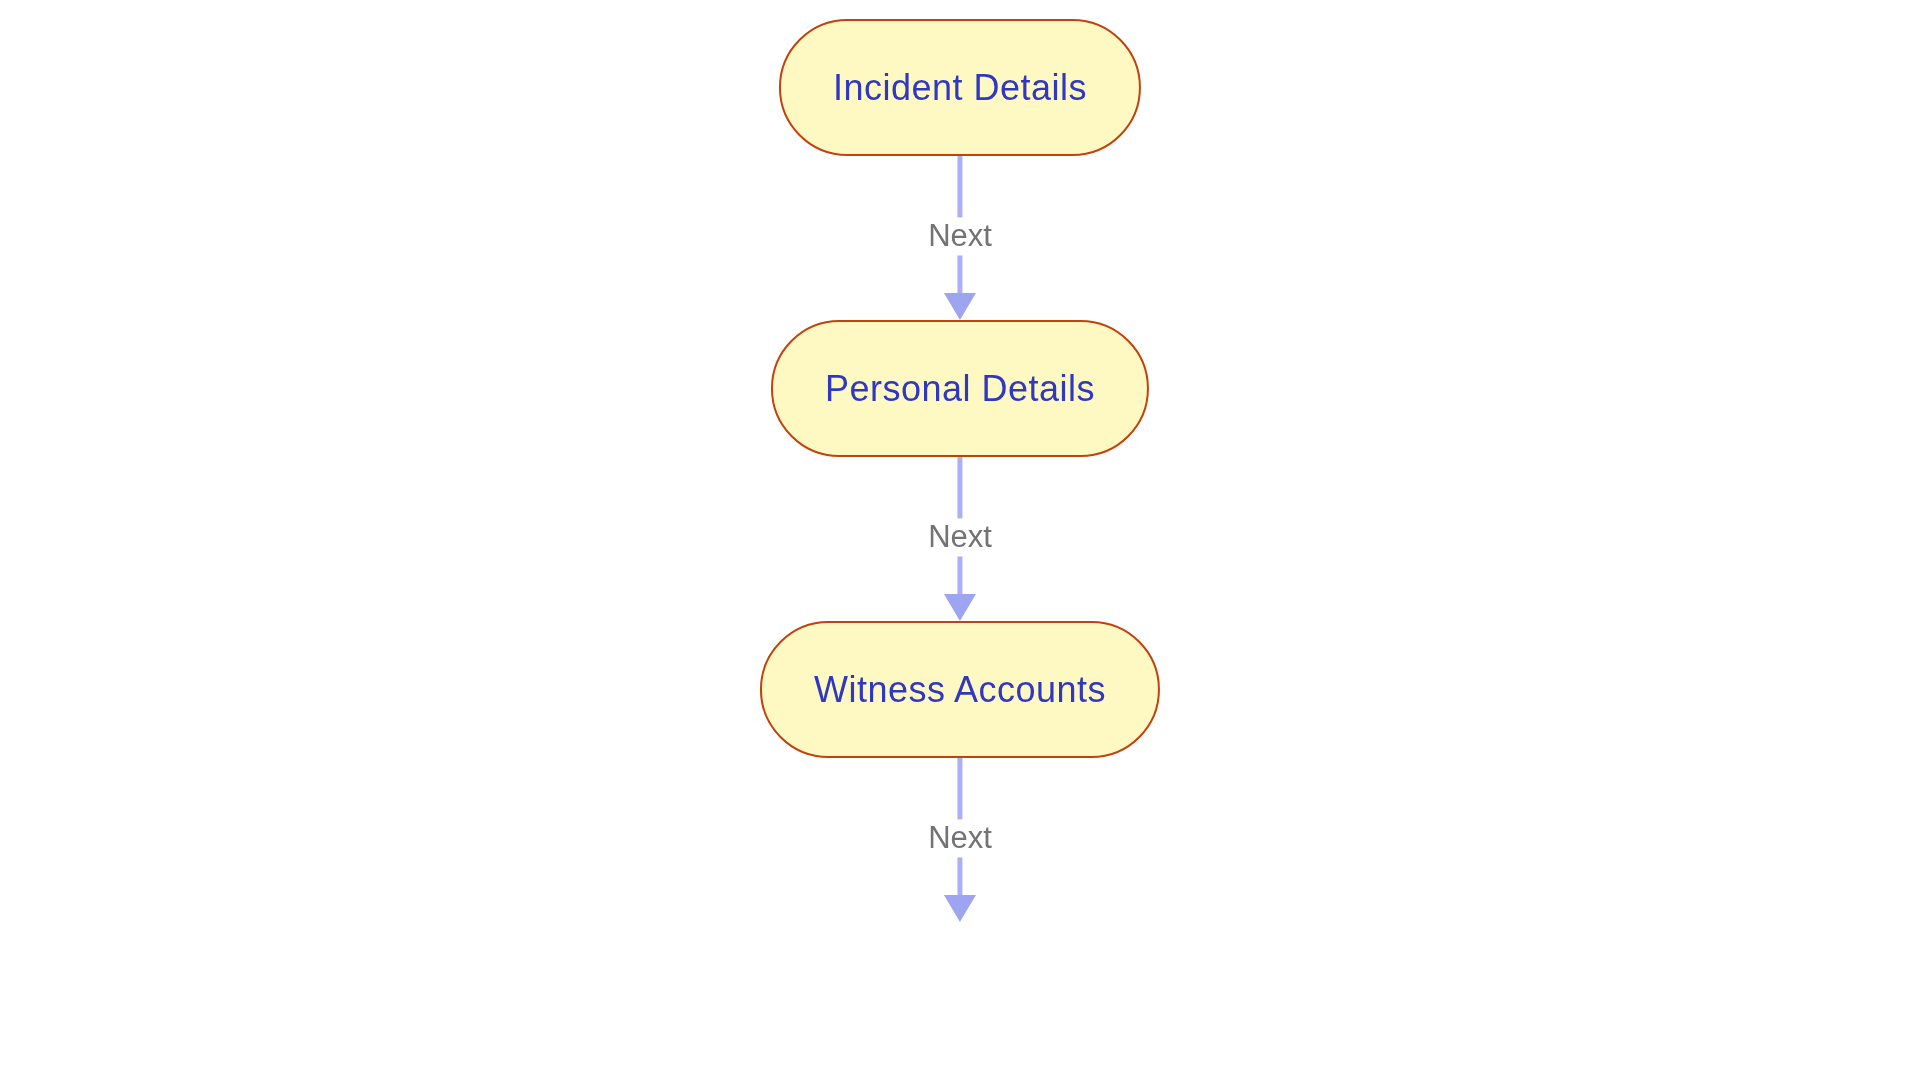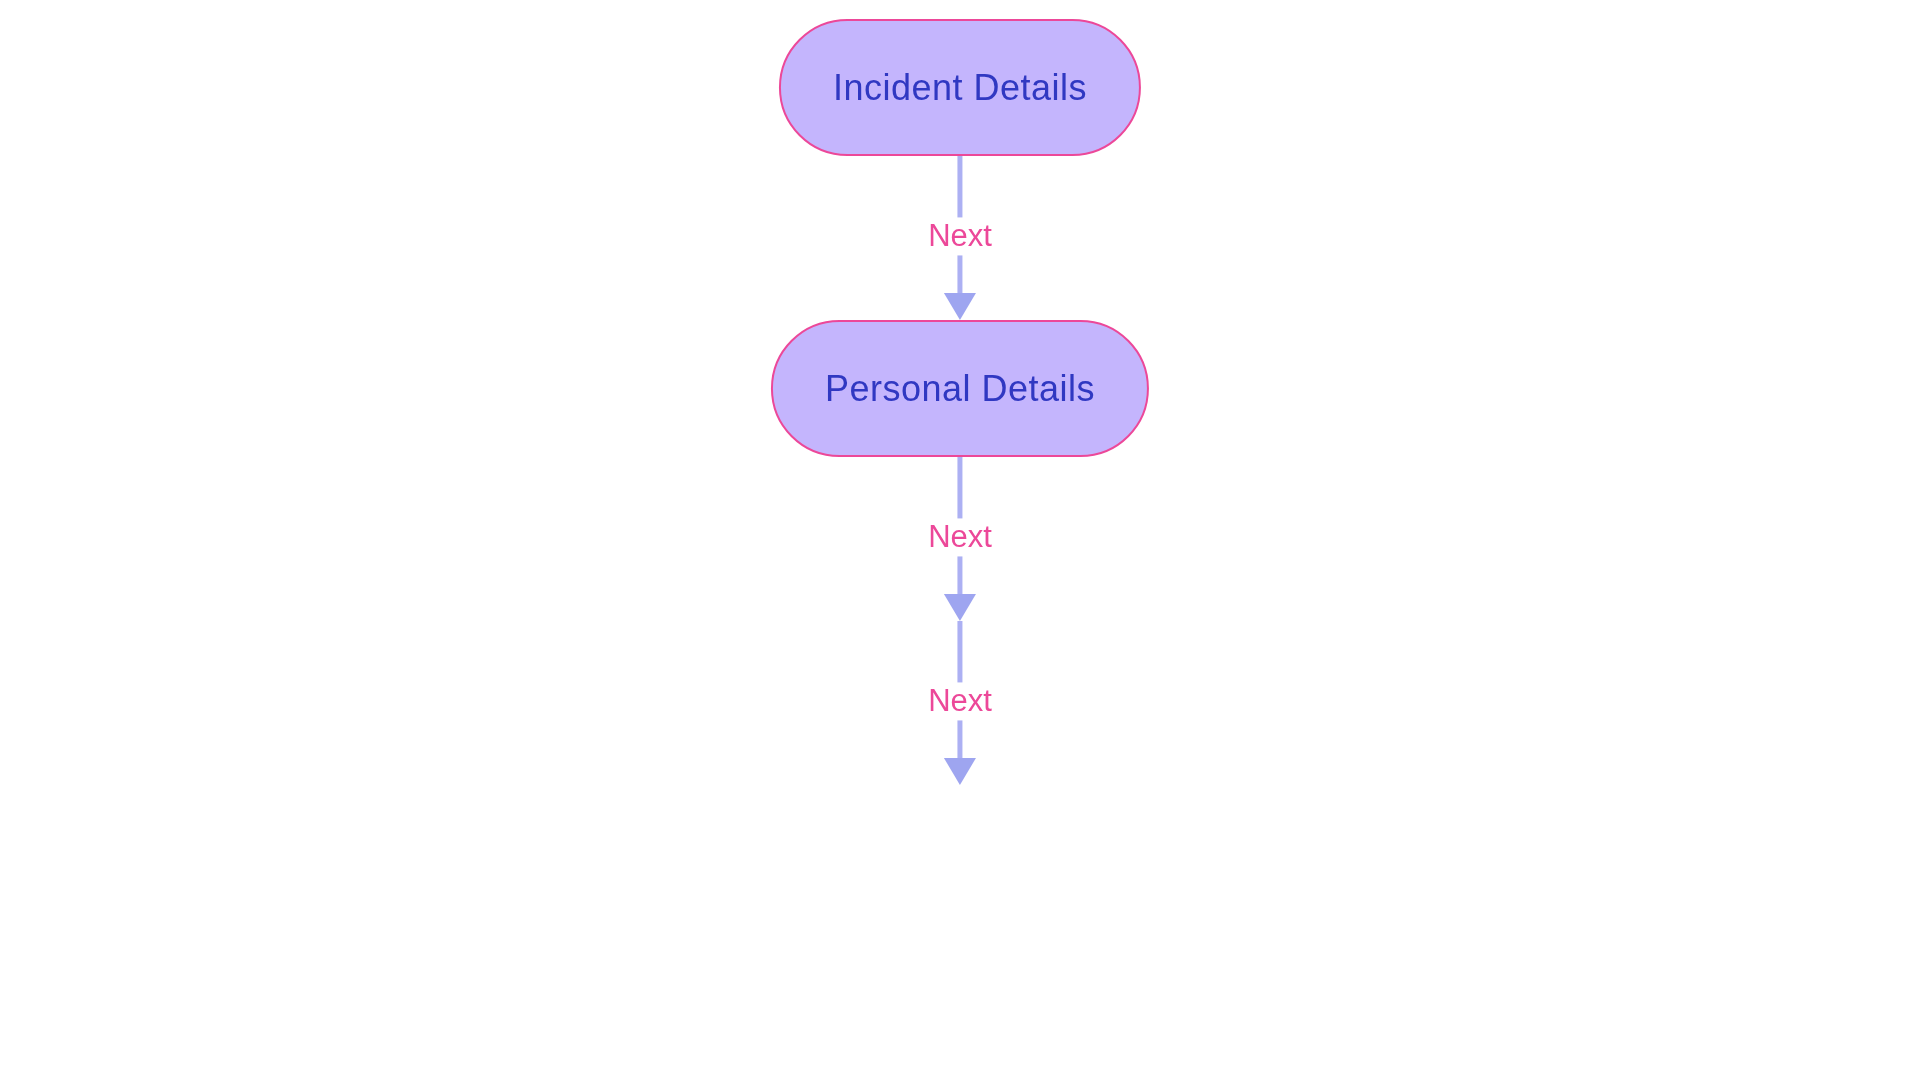--- a/index.html
+++ b/index.html
@@ -15,22 +15,22 @@
     top: 19px;
     left: 50%;
     transform: translateX(-50%);
     display: flex;
     flex-direction: column;
     align-items: center;
   }
   .node {
     height: 137px;
     border-radius: 69px;
-    background: #c4b5fd;
-    border: 2px solid #ec4899;
+    background: #fef9c3;
+    border: 2px solid #c2410c;
     color: #3038c2;
     font-size: 36px;
     letter-spacing: 0.5px;
     display: flex;
     align-items: center;
     justify-content: center;
     padding: 0 52px;
     white-space: nowrap;
   }
   .connector {
@@ -59,21 +59,21 @@
     border-top: 27px solid #9ea5f0;
   }
   .edge-label {
     position: absolute;
     top: 50%;
     left: 50%;
     transform: translate(-50%, -54%);
     background: #ffffff;
     padding: 2px 6px;
     font-size: 31px;
-    color: #ec4899;
+    color: #737373;
     white-space: nowrap;
     line-height: 1.1;
   }
 </style>
 </head>
 <body>
 
 <div class="flowchart">
 
   <div class="node">
@@ -89,20 +89,23 @@
   <div class="node">
     <span>Personal Details</span>
   </div>
 
   <div class="connector">
     <div class="edge-line"></div>
     <div class="arrowhead"></div>
     <span class="edge-label">Next</span>
   </div>
 
+  <div class="node">
+    <span>Witness Accounts</span>
+  </div>
 
   <div class="connector">
     <div class="edge-line"></div>
     <div class="arrowhead"></div>
     <span class="edge-label">Next</span>
   </div>
 
 
 </div>
 

